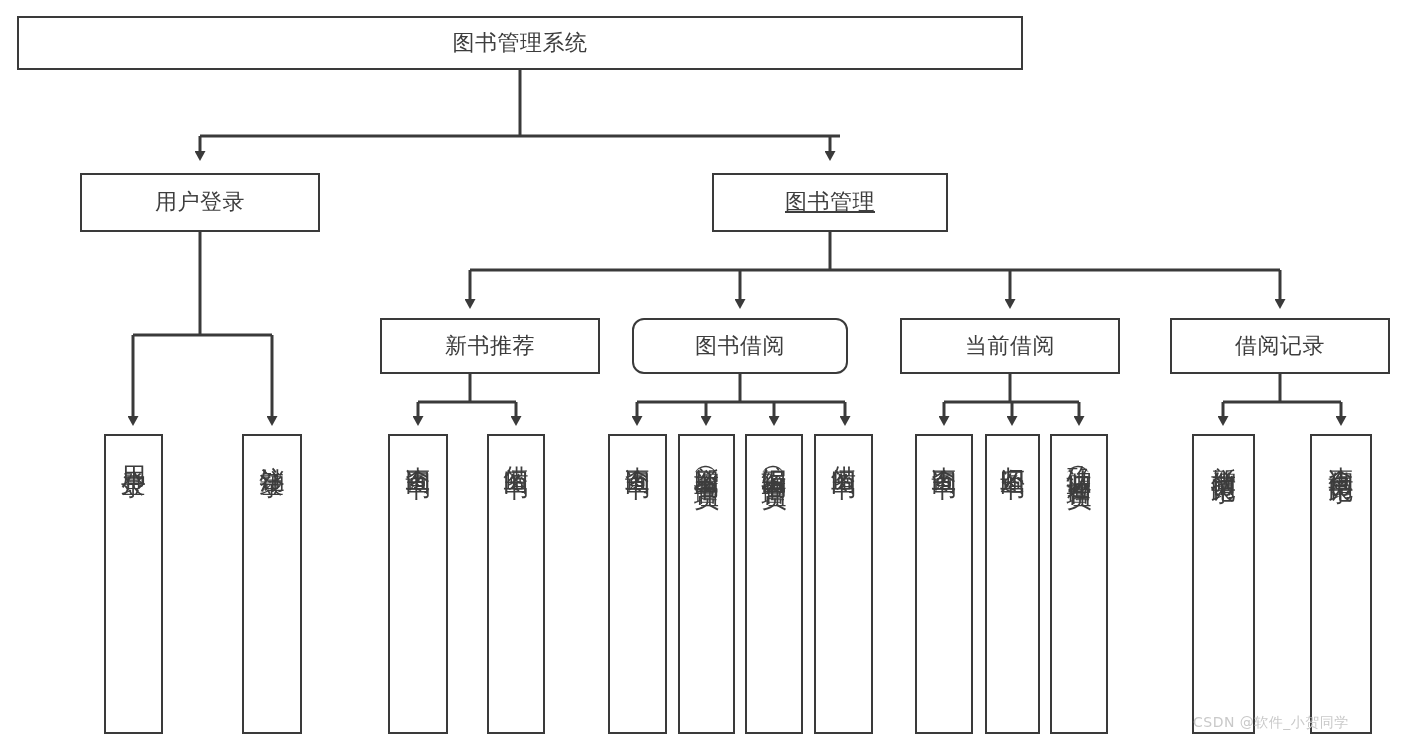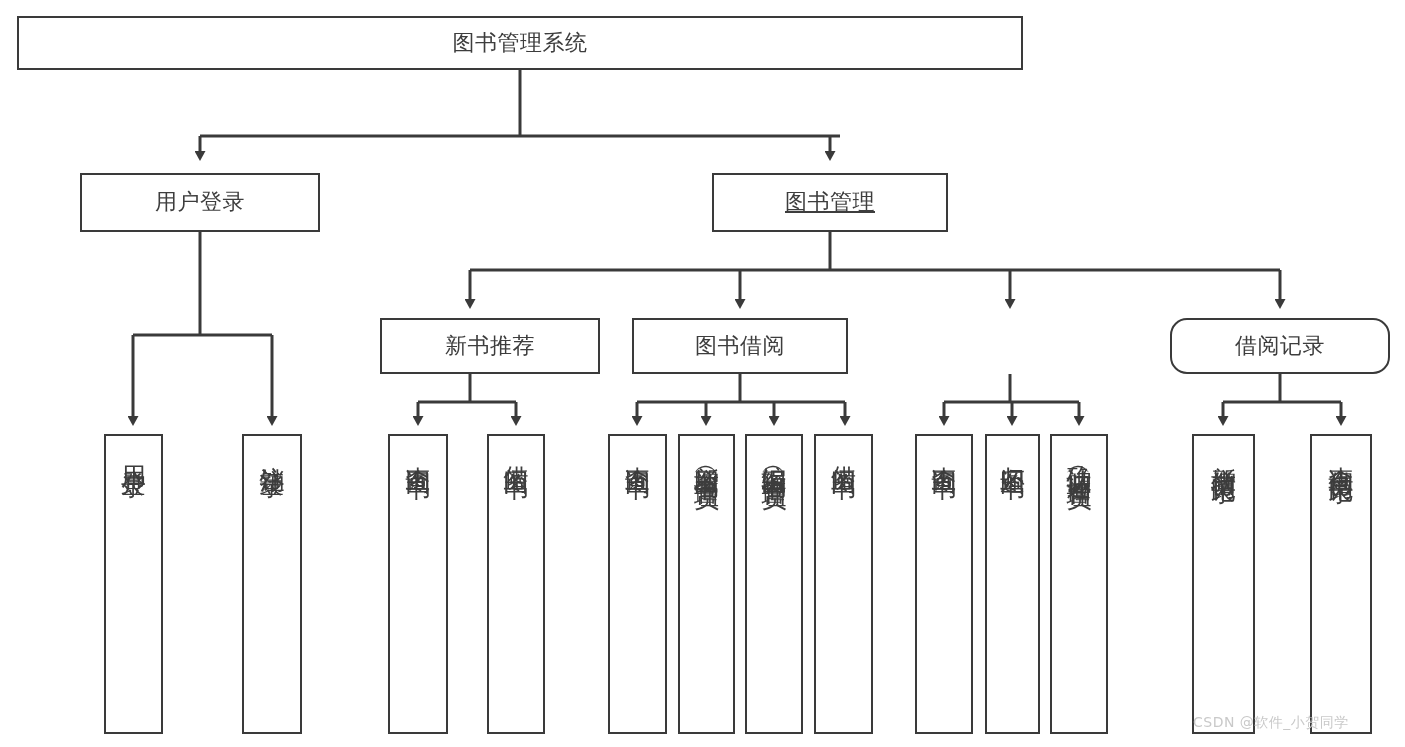--- a/index.html
+++ b/index.html
@@ -133,24 +133,27 @@
   <div class="node horiz" style="left:80px; top:173px; width:240px; height:59px;">
     <span class="label">用户登录</span>
   </div>
   <div class="node horiz" style="left:712px; top:173px; width:236px; height:59px;text-decoration:underline;">
     <span class="label">图书管理</span>
   </div>
 
   <div class="node horiz" style="left:360px; top:318px; width:220px; height:56px;margin-left:20px;">
     <span class="label">新书推荐</span>
   </div>
-  <div class="node horiz" style="left:632px; top:318px; width:216px; height:56px;">
+  <div class="node horiz" style="left:632px; top:318px; width:216px; height:56px;border-radius:12px;">
     <span class="label">图书借阅</span>
   </div>
-  <div class="node horiz" style="left:1170px; top:318px; width:220px; height:56px;border-radius:17px;">
+  <div class="node horiz" style="left:900px; top:318px; width:220px; height:56px;">
+    <span class="label">当前借阅</span>
+  </div>
+  <div class="node horiz" style="left:1170px; top:318px; width:220px; height:56px;">
     <span class="label">借阅记录</span>
   </div>
 
   <div class="node vert" style="left:104px; top:434px; width:59px; height:300px;">
     <span class="label">用户登录</span>
   </div>
   <div class="node vert" style="left:242px; top:434px; width:60px; height:300px;">
     <span class="label">注销登录</span>
   </div>
 

